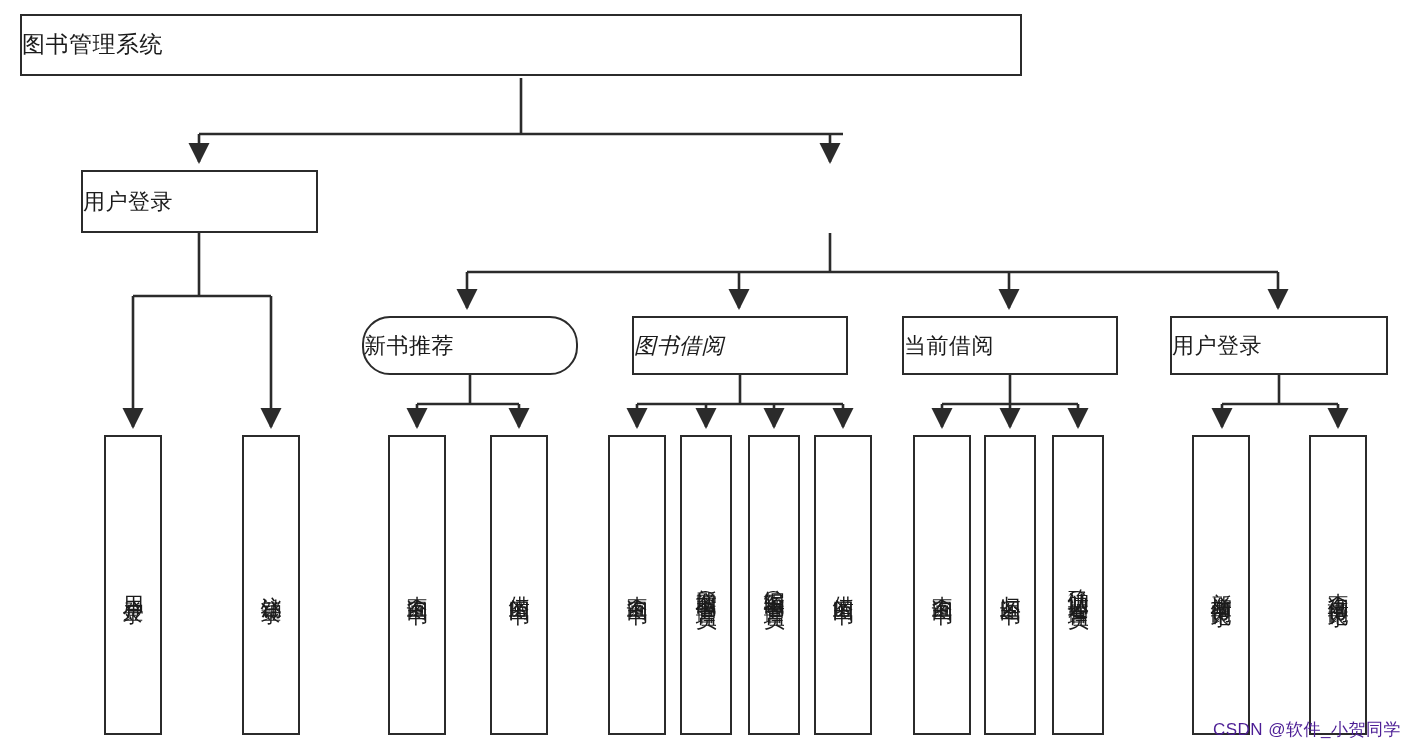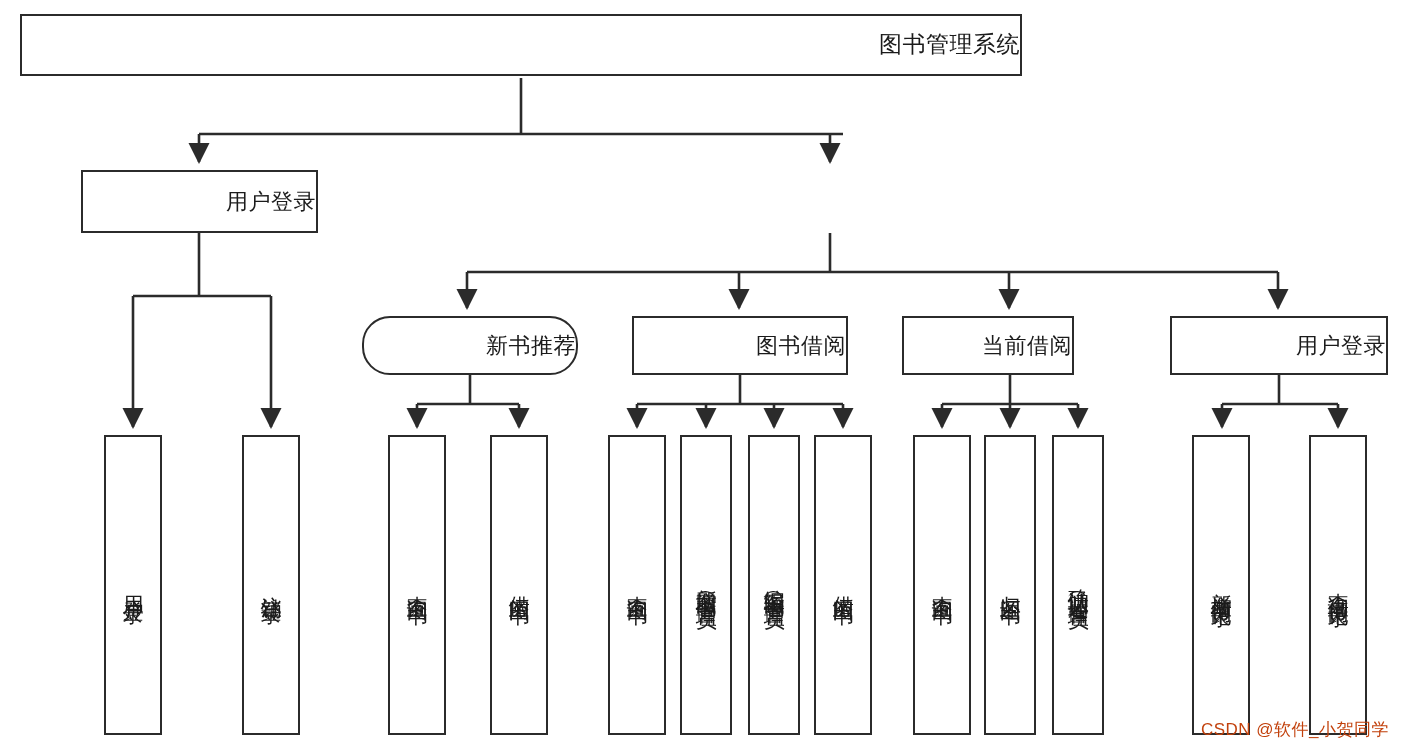--- a/index.html
+++ b/index.html
@@ -26,21 +26,21 @@
     height: 747px;
     pointer-events: none;
   }
   .node {
     position: absolute;
     box-sizing: border-box;
     background: #ffffff;
     border: 2px solid #2b2b2b;
     display: flex;
     align-items: center;
-    justify-content: flex-end;
+    justify-content: flex-start;
     color: #1b1b1b;
   }
   .node .label {
     display: block;
     text-align: center;
     line-height: 1.18;
     white-space: nowrap;
   }
   .node.horiz .label {
     font-size: 22px;
@@ -56,24 +56,24 @@
   .node.vert .label {
     writing-mode: vertical-rl;
     text-orientation: upright;
     font-size: 21px;
     line-height: 1.35;
     letter-spacing: 3px;
     white-space: nowrap;
   }
   #watermark {
     position: absolute;
-    right: 16px;
+    right: 4px;
     bottom: 6px;
     font-size: 17px;
-    color: #c2410c;
+    color: #4c1d95;
     letter-spacing: 0.5px;
     user-select: none;
   }
 </style>
 </head>
 <body>
 
 <div id="canvas">
 
   <svg id="wires" viewBox="0 0 1405 747" xmlns="http://www.w3.org/2000/svg">
@@ -132,25 +132,25 @@
 
   <div class="node horiz" style="left:81px; top:170px; width:237px; height:63px;">
     <span class="label">用户登录</span>
   </div>
 
 
   <div class="node horiz" style="left:362px; top:316px; width:216px; height:59px;border-radius:28px;">
     <span class="label">新书推荐</span>
   </div>
 
-  <div class="node horiz" style="left:632px; top:316px; width:216px; height:59px;">
+  <div class="node horiz" style="left:632px; top:316px; width:216px; height:59px;font-style:italic;">
     <span class="label">图书借阅</span>
   </div>
 
-  <div class="node horiz" style="left:902px; top:316px; width:172px; height:59px;padding-left:48px;">
+  <div class="node horiz" style="left:902px; top:316px; width:216px; height:59px;">
     <span class="label">当前借阅</span>
   </div>
 
   <div class="node horiz" style="left:1170px; top:316px; width:218px; height:59px;">
     <span class="label">用户登录</span>
   </div>
 
   <div class="node vert" style="left:104px; top:435px; width:58px; height:300px;">
     <span class="label">用户登录</span>
   </div>

